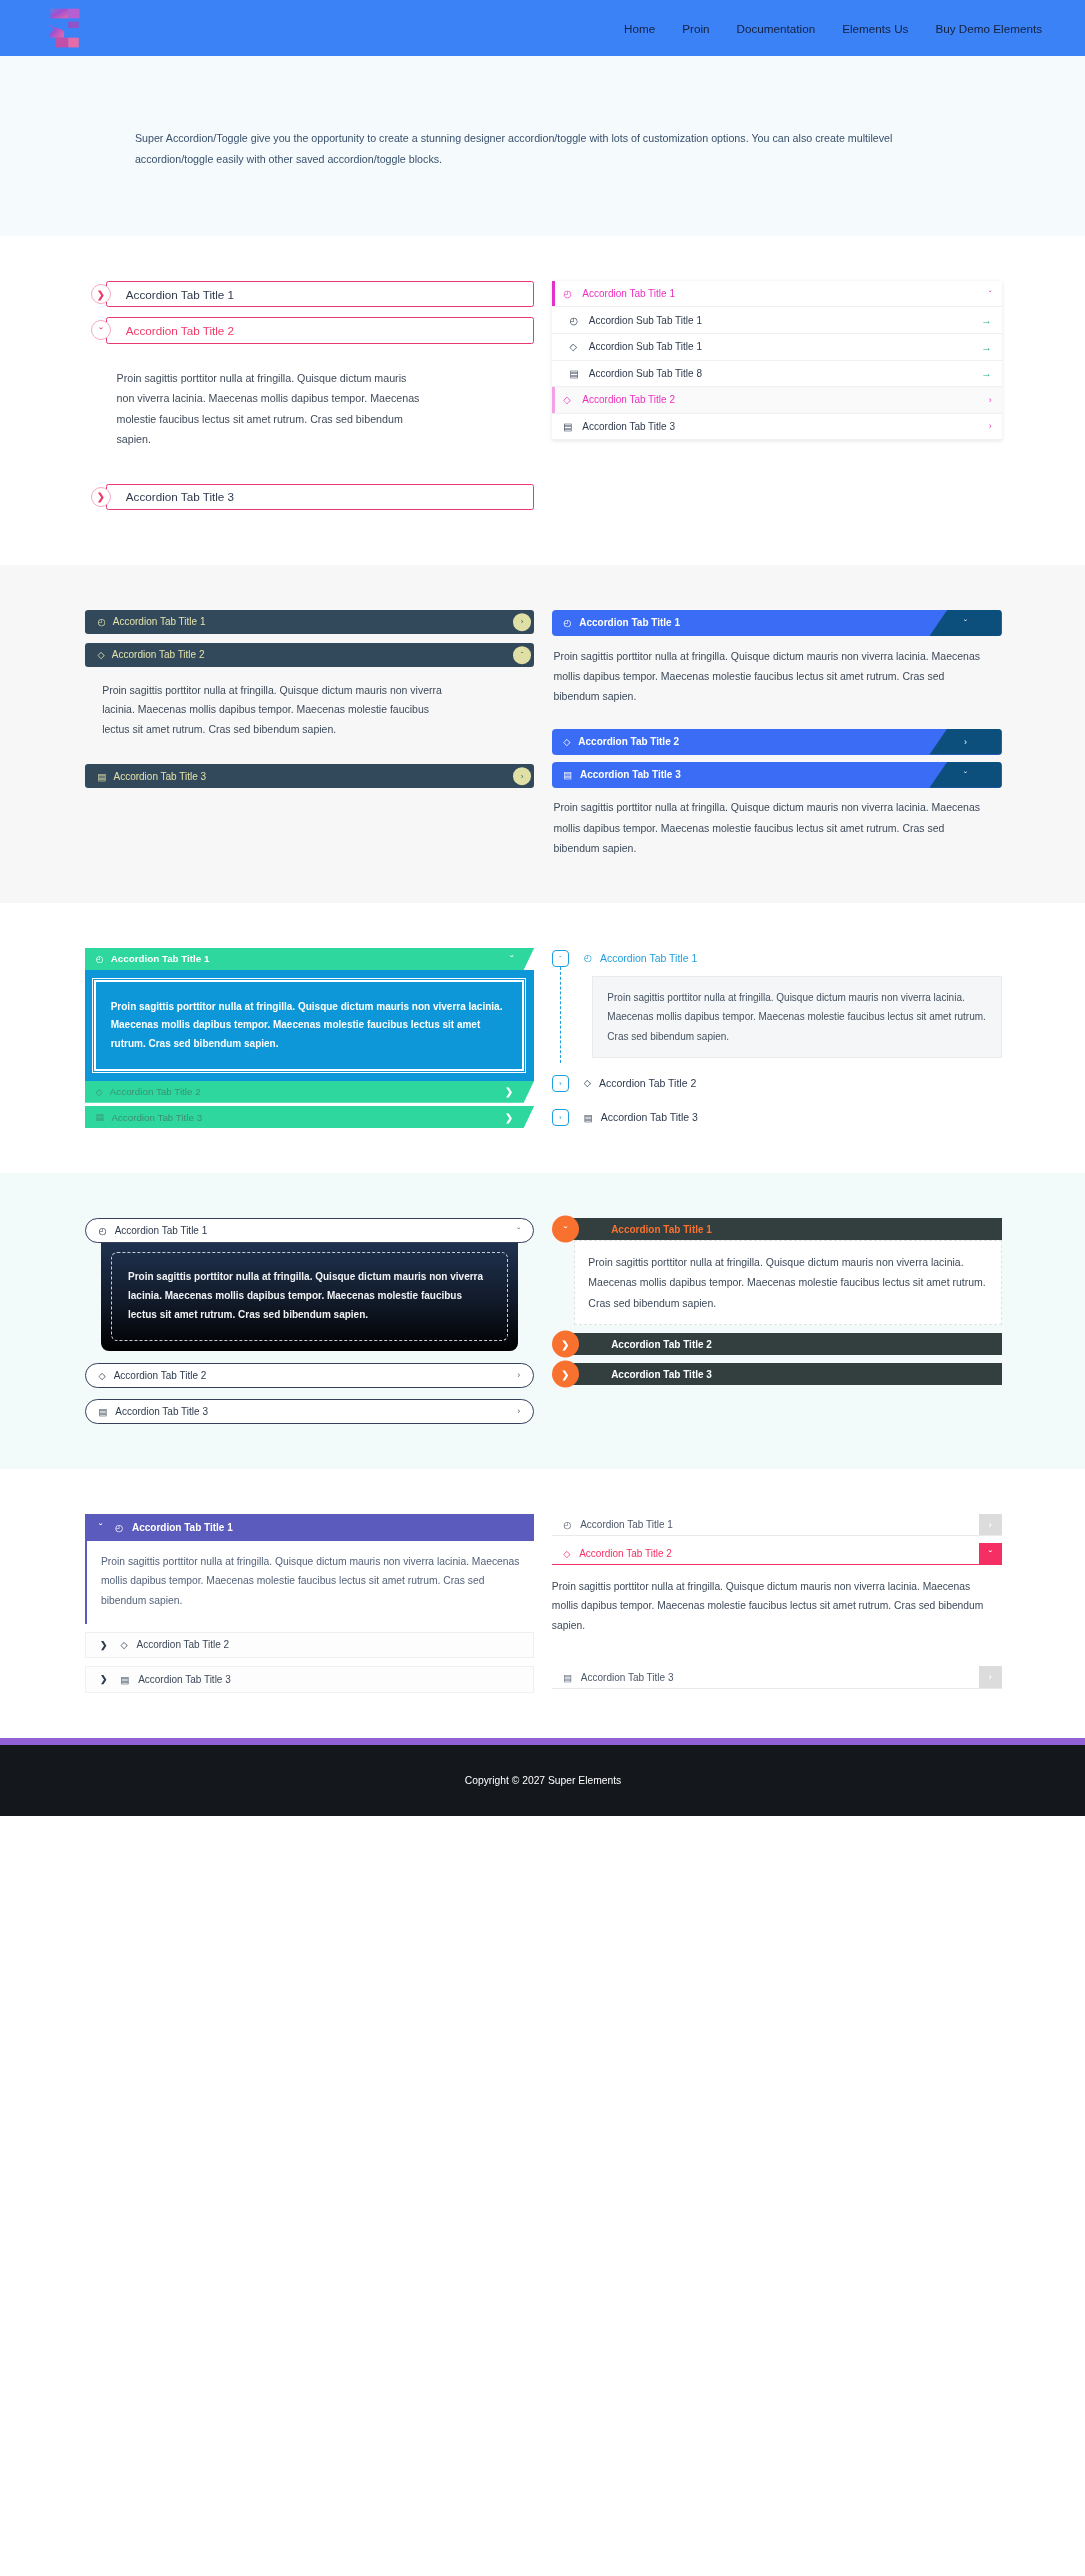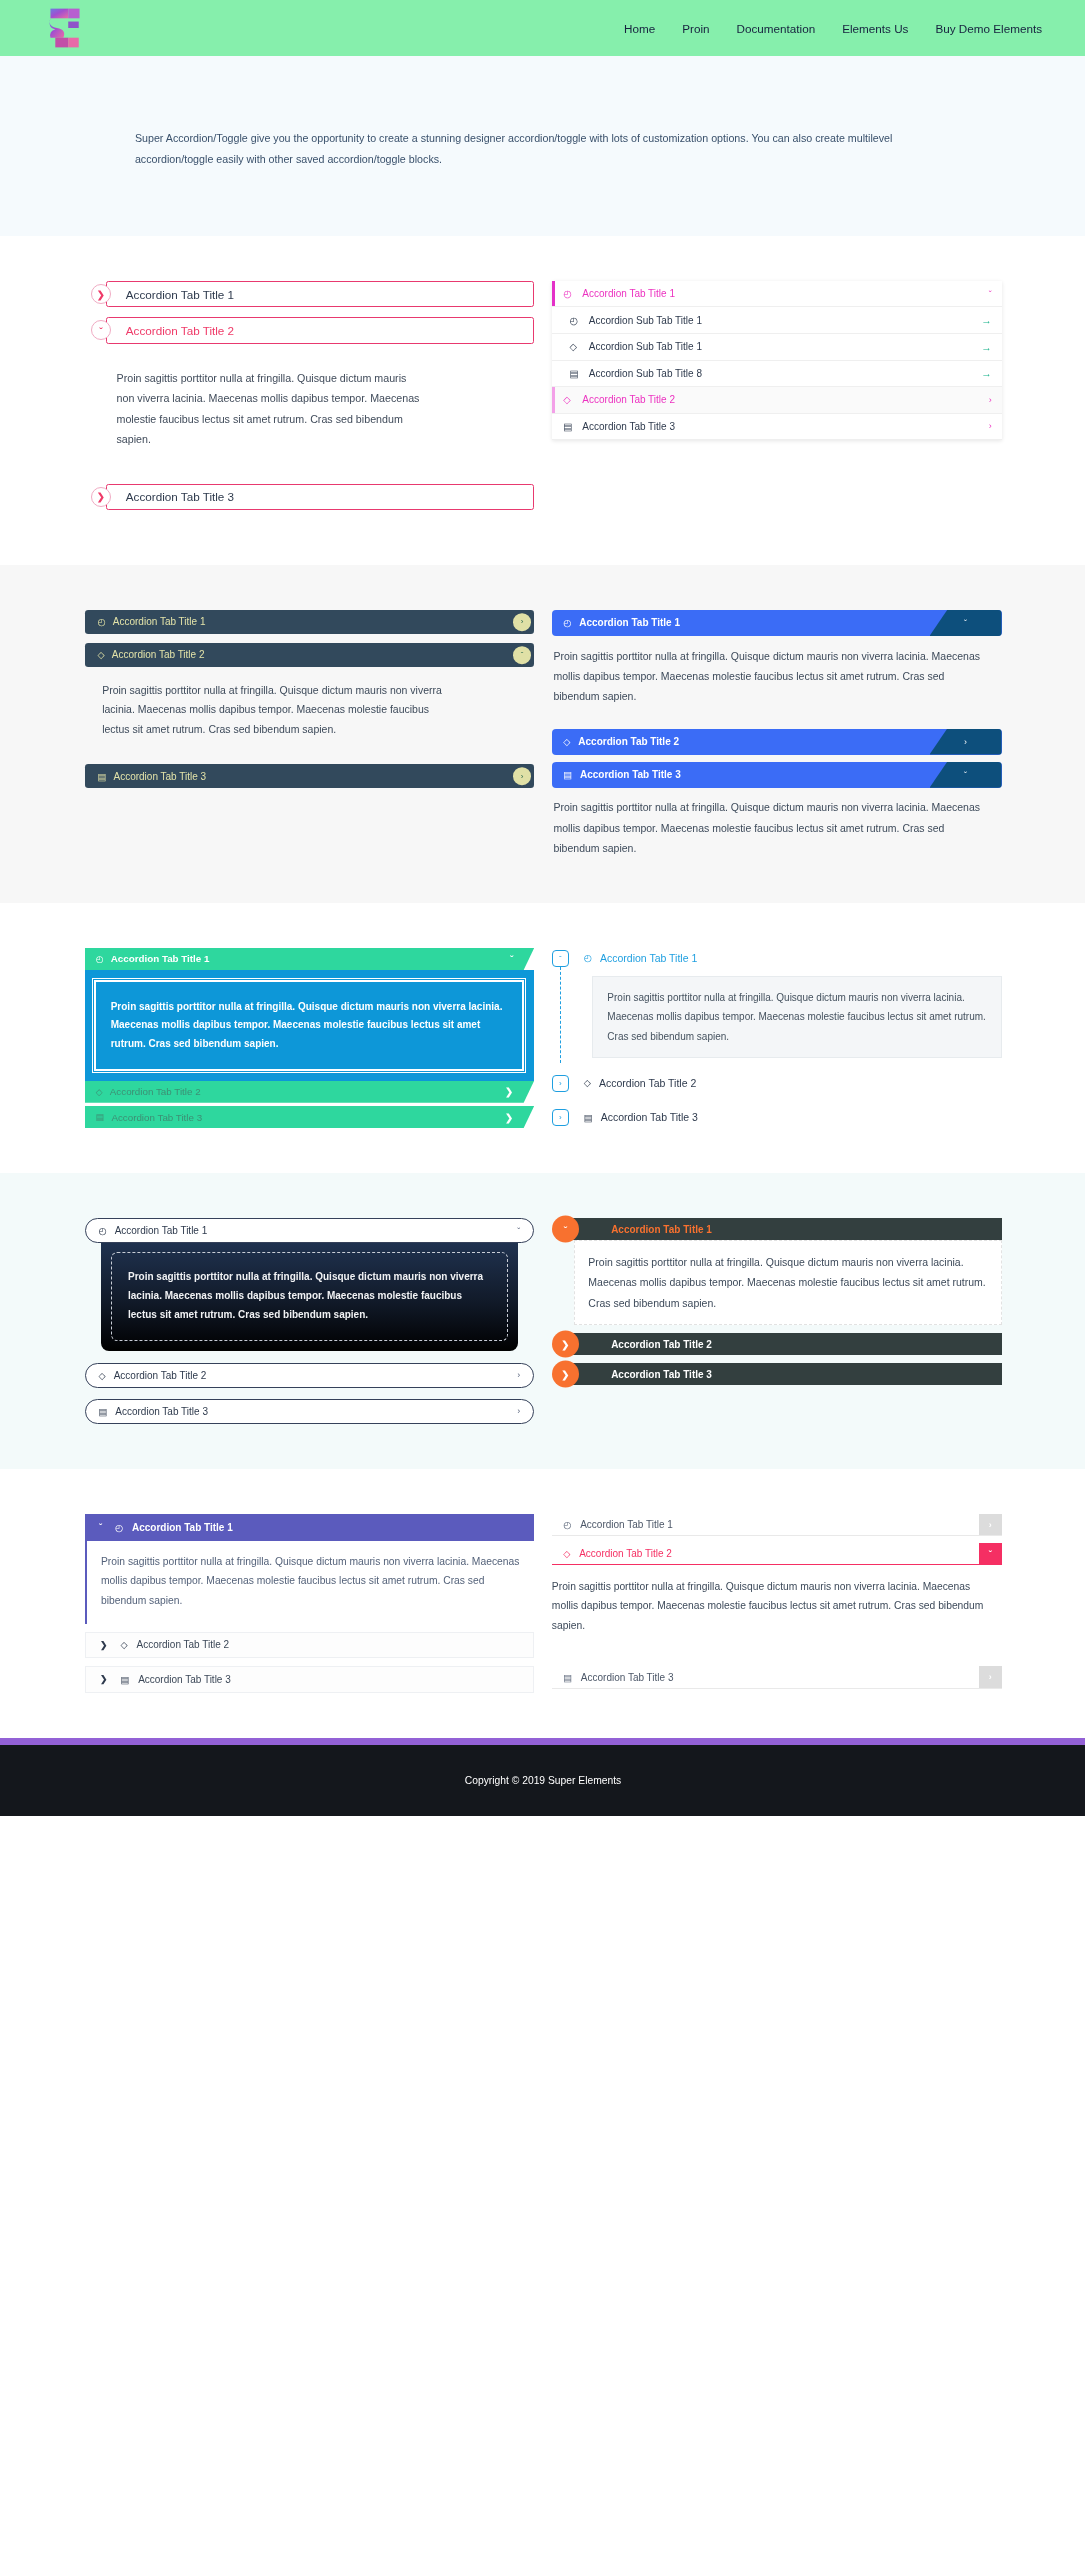--- a/index.html
+++ b/index.html
@@ -4,21 +4,21 @@
 <style>
   * { box-sizing: border-box; margin:0; padding:0; }
   body {
     width:1086px; background:#fff;
     font-family:"Liberation Sans", sans-serif;
     color:#333; -webkit-font-smoothing:antialiased;
   }
   .wrap { width:917px; margin:0 auto; }
 
   
-  .site-header{height:56px;background:#86efac;display:flex;align-items:center;}
+  .site-header{height:56px;background:#3b82f6;display:flex;align-items:center;}
   .hdr-inner{width:998px;margin:0 auto;display:flex;align-items:center;justify-content:space-between;}
   .logo{width:42px;height:42px;display:block;}
   .nav{display:flex;align-items:center;gap:27px;}
   .nav a{font-size:11.7px;color:#16213e;text-decoration:none;white-space:nowrap;}
 
   
   .hero{background:#f5fafd;padding:48px 0 66px;}
   .hero h1{font-size:29px;font-weight:400;color:#1b3a63;text-align:center;letter-spacing:0.2px;}
   .hero p{max-width:829px;margin:24px auto 0;font-size:10.7px;line-height:1.95;color:#39506b;text-align:left;padding-left:6.4px;}
 
@@ -448,15 +448,15 @@
         <span class="lbl">Accordion Tab Title 3</span>
         <span class="s5r-btn">›</span>
       </div>
     </div>
 
   </div>
 </section>
 
 <div class="foot-bar"></div>
 <footer class="foot">
-  <span>Copyright © 2019 Super Elements</span>
+  <span>Copyright © 2027 Super Elements</span>
 </footer>
 
 
 </body></html>

